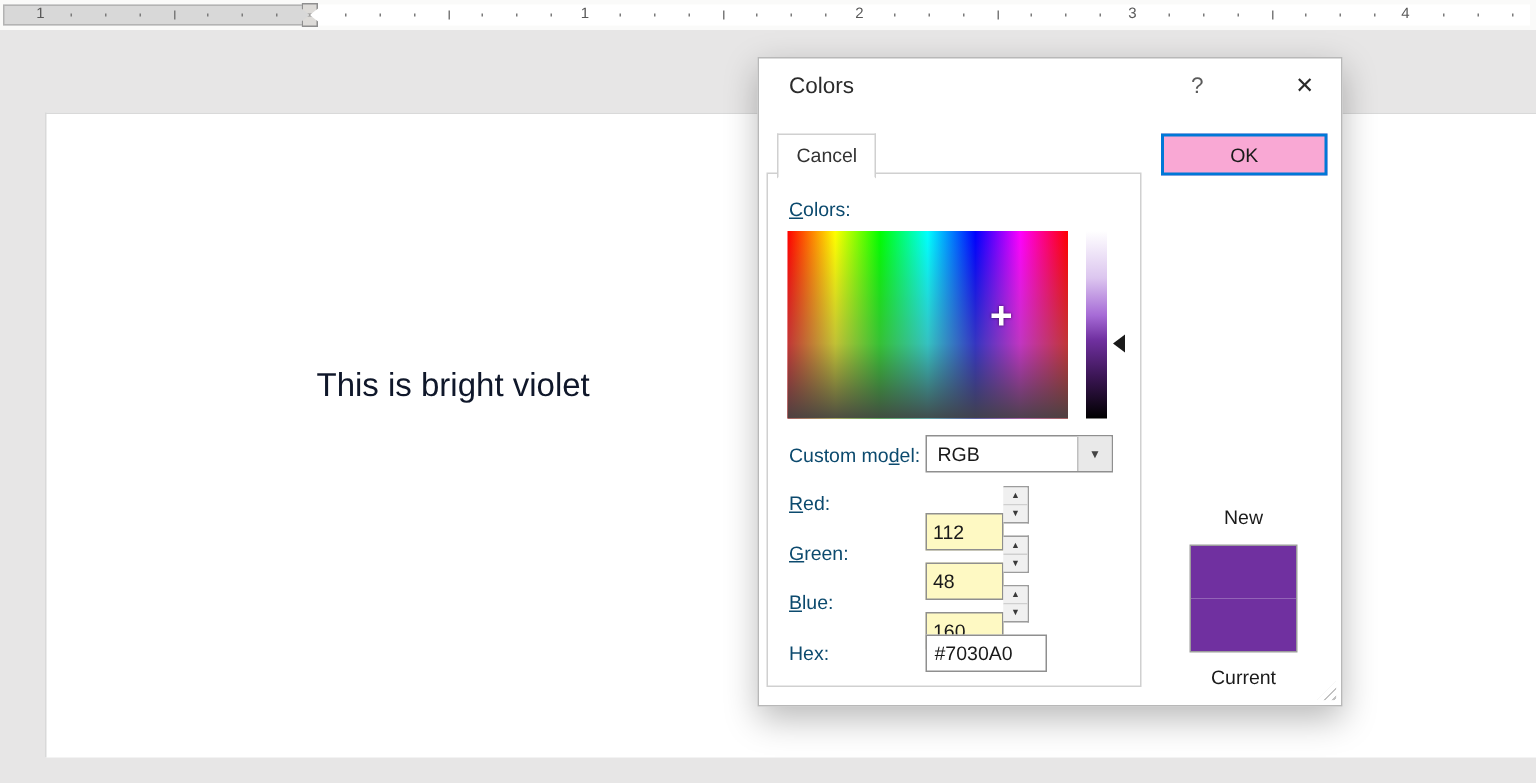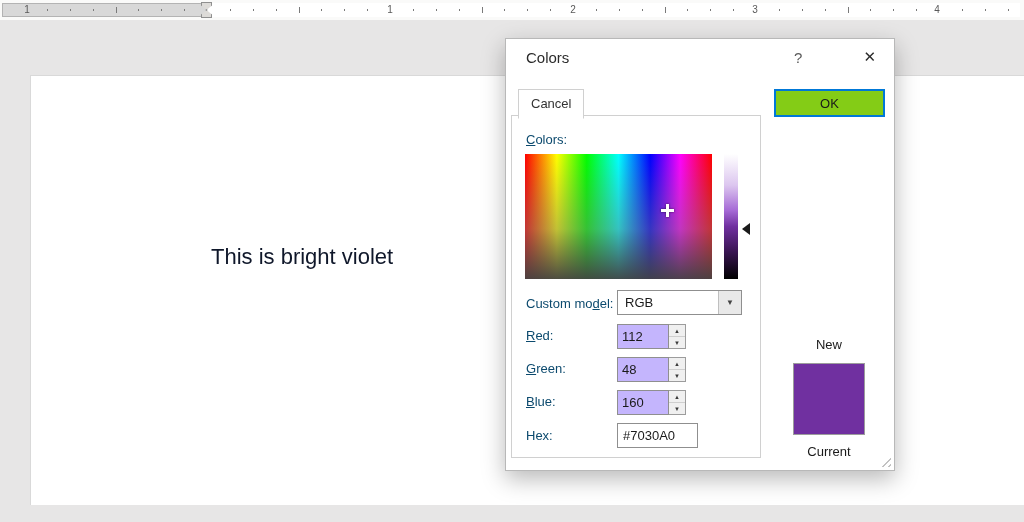--- a/index.html
+++ b/index.html
@@ -59,33 +59,33 @@
 
   .combo { position:absolute; left:105px; top:174px; width:125px; height:25px; background:#fff;
            border:1px solid #8f8f8f; cursor:pointer; }
   .combo-val { position:absolute; left:7px; top:4px; font-size:13px; }
   .combo-btn { position:absolute; right:0; top:0; width:23px; height:100%; background:#e9e9e9;
                border-left:1px solid #bfbfbf; display:flex; align-items:center; justify-content:center; }
   .arrow-glyph { font-size:8px; color:#444; font-style:normal; }
 
   .field { position:absolute; left:105px; display:flex; height:25px; }
   .num-input { width:52px; height:25px; border:1px solid #8f8f8f; font-size:13px; padding:0 4px;
-               font-family:inherit; color:#1a1a1a; background:#c4b5fd; }
+               font-family:inherit; color:#1a1a1a; background:#fef9c3;margin-top:18px; }
   .spin { display:flex; flex-direction:column; width:17px; height:25px; border:1px solid #9c9c9c; border-left:none; background:#f0f0f0; }
   .spin button { flex:1; border:none; background:#f0f0f0; padding:0; margin:0; cursor:pointer;
                  display:flex; align-items:center; justify-content:center; }
   .spin button:first-child { border-bottom:1px solid #cfcfcf; }
   .spin i { font-size:6px; color:#3a3a3a; font-style:normal; line-height:1; }
 
   .hex-input { position:absolute; left:105px; top:307px; width:81px; height:25px; border:1px solid #8f8f8f;
                font-size:13px; padding:0 5px; font-family:inherit; color:#1a1a1a; background:#fff; }
 
   .btn { position:absolute; left:268px; width:111px; height:28px; font-size:13px; font-family:inherit;
          color:#1a1a1a; cursor:pointer; }
-  .btn.ok { top:50px; background:#84cc16; border:2px solid #0078D7; }
+  .btn.ok { top:50px; background:#f9a8d4; border:2px solid #0078D7; }
   .btn.cancel { top:93px; background:#e3e3e3; border:1px solid #a6a6a6; }
 
   .preview-new-label { position:absolute; left:287px; top:298px; width:72px; text-align:center; font-size:13px; }
   .swatch { position:absolute; left:287px; top:324px; width:72px; height:72px; border:1px solid #9c9c9c; }
   .swatch .half { width:100%; height:50%; }
   .preview-current-label { position:absolute; left:283px; top:405px; width:80px; text-align:center; font-size:13px; }
 
   .grip { position:absolute; right:3px; bottom:3px; width:13px; height:13px; cursor:nwse-resize;
           background:repeating-linear-gradient(135deg,#c2c2c2 0 1px,transparent 1px 4px);
           clip-path:polygon(100% 0,100% 100%,0 100%); }

